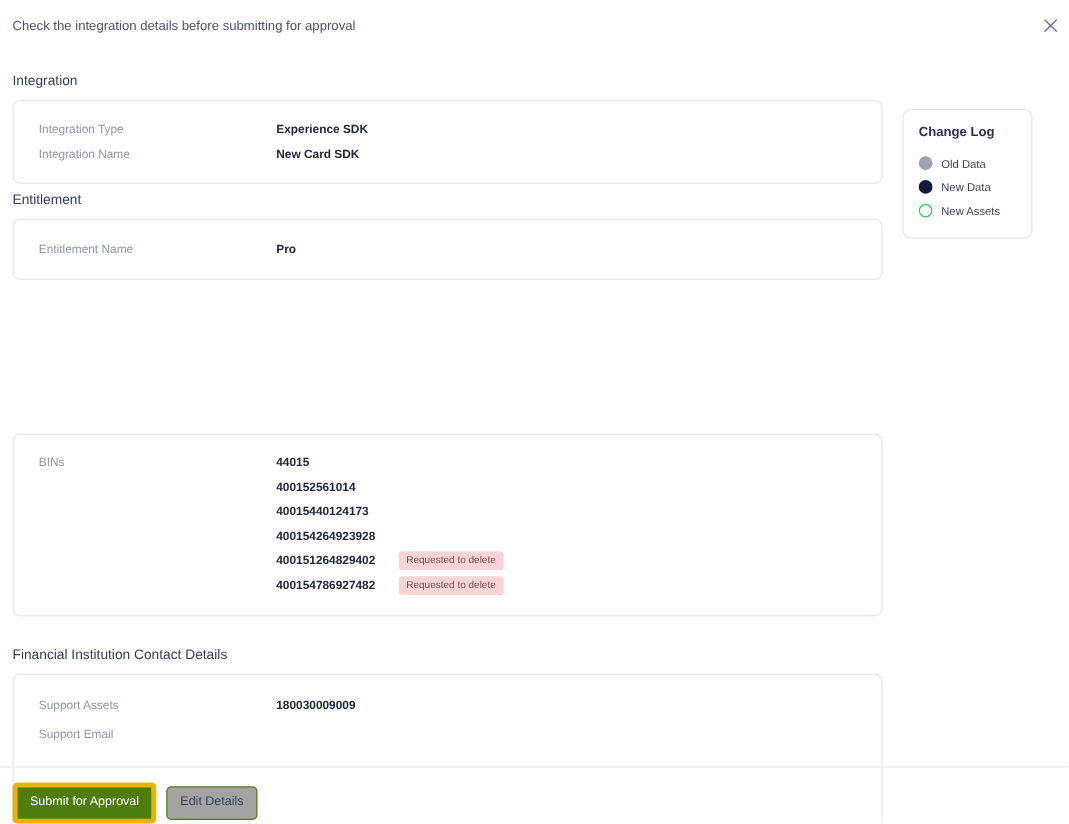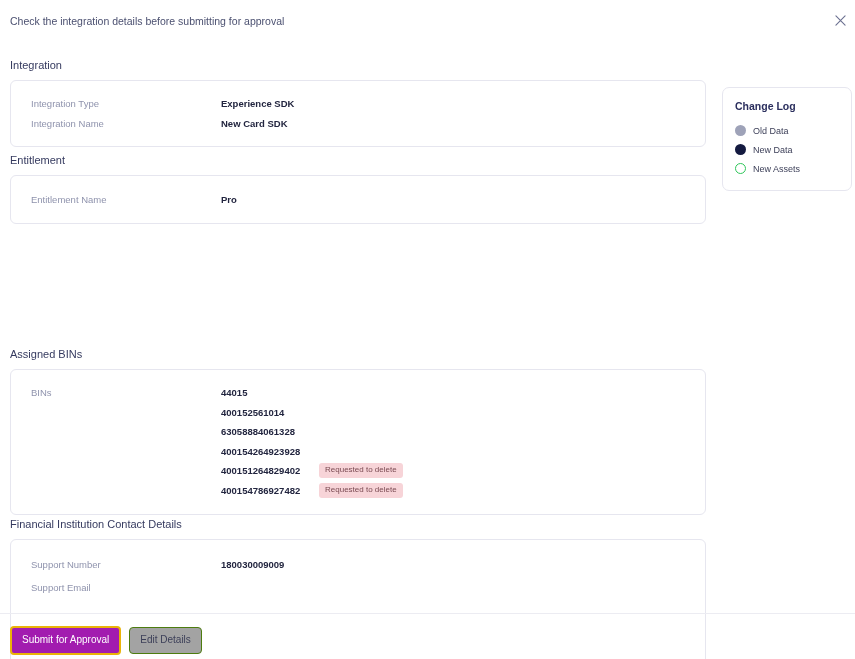--- a/index.html
+++ b/index.html
@@ -154,21 +154,21 @@
     color: #8f93ad;
     padding-left: 8px;
     line-height: 19.5px;
   }
 
   
   .changelog {
     position: absolute;
     left: 722px;
     top: 29px;
-    width: 130px;
+    width: 104px;
     border: 1px solid #e6e6ef;
     border-radius: 7px;
     background: #ffffff;
     padding: 11px 12px 12px 12px;
   }
   .changelog-title {
     font-size: 10.5px;
     font-weight: bold;
     color: #2b2f5e;
     margin-bottom: 8px;
@@ -210,23 +210,23 @@
   .btn {
     font-family: "Liberation Sans", sans-serif;
     font-size: 10px;
     line-height: 12px;
     border-radius: 4px;
     cursor: pointer;
     padding: 6px 10px 7px 10px;
     white-space: nowrap;
   }
   .btn-primary {
-    background: #a21caf;
+    background: #4d7c0f;
     color: #ffffff;
-    border: 2px solid #eab308;
+    border: 4px solid #eab308;
   }
   .btn-secondary {
     background: #a3a3a3;
     color: #3c3f58;
     border: 1px solid #4d7c0f;
     margin-left: 8px;
   }
 </style>
 </head>
 <body>
@@ -263,33 +263,32 @@
       <div class="card" style="padding-top:14px;padding-bottom:14px;">
         <div class="row">
           <div class="row-label">Entitlement Name</div>
           <div class="row-value">Pro</div>
         </div>
       </div>
     </div>
 
 
     <div class="section" style="top:289px;">
-      <div class="section-title">Assigned BINs</div>
       <div class="card bins-card">
         <div class="bins-inner">
           <div class="bins-label">BINs</div>
           <div>
             <div class="bin-row">
               <span class="bin-value">44015</span>
             </div>
             <div class="bin-row">
               <span class="bin-value">400152561014</span>
             </div>
             <div class="bin-row">
-              <span class="bin-value">63058884061328</span>
+              <span class="bin-value">40015440124173</span>
             </div>
             <div class="bin-row">
               <span class="bin-value">400154264923928</span>
             </div>
             <div class="bin-row">
               <span class="bin-value">400151264829402</span>
               <span class="badge">Requested to delete</span>
             </div>
             <div class="bin-row">
               <span class="bin-value">400154786927482</span>
@@ -297,21 +296,21 @@
             </div>
           </div>
         </div>
       </div>
     </div>
 
     <div class="section" style="top:459px;">
       <div class="section-title">Financial Institution Contact Details</div>
       <div class="card" style="padding-top:15px;padding-bottom:16px;">
         <div class="row" style="min-height:20px;line-height:20px;">
-          <div class="row-label">Support Number</div>
+          <div class="row-label">Support Assets</div>
           <div class="row-value">180030009009</div>
         </div>
         <div class="row" style="min-height:20px;line-height:20px;margin-top:3px;flex-direction:column;">
           <div class="row-label">Support Email</div>
           <div class="row-value">help@safebank.com</div>
         </div>
       </div>
     </div>
 
     <div class="changelog">

